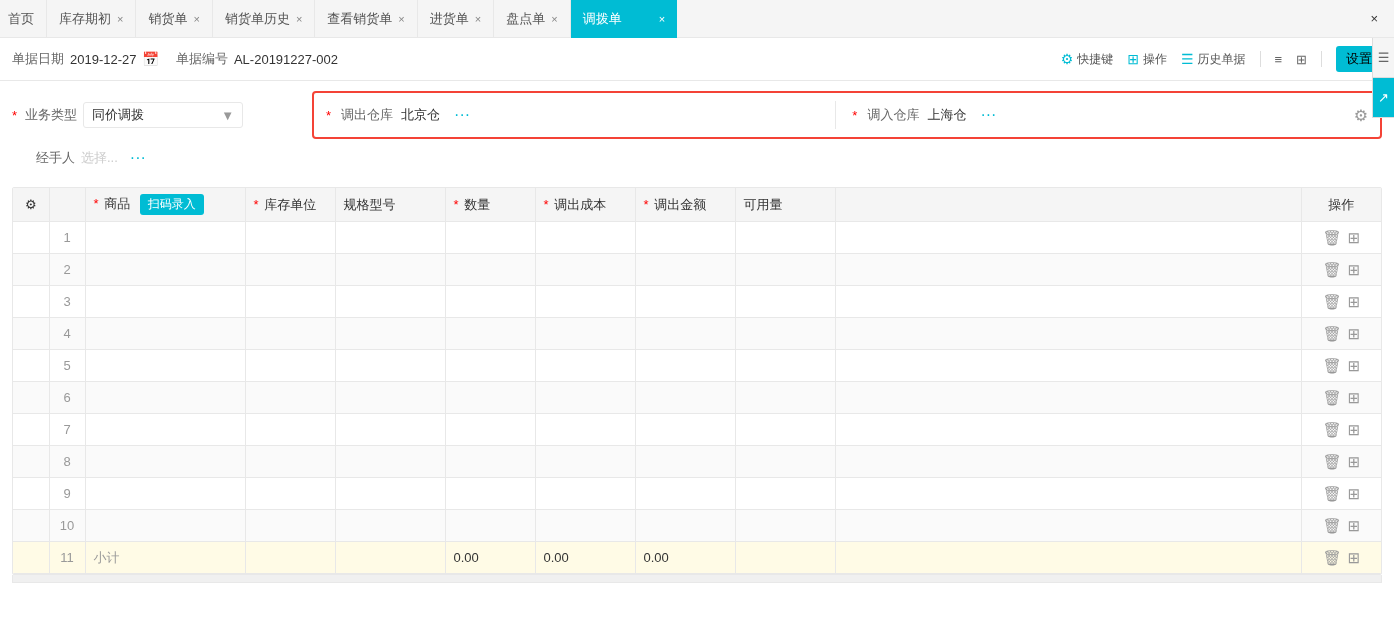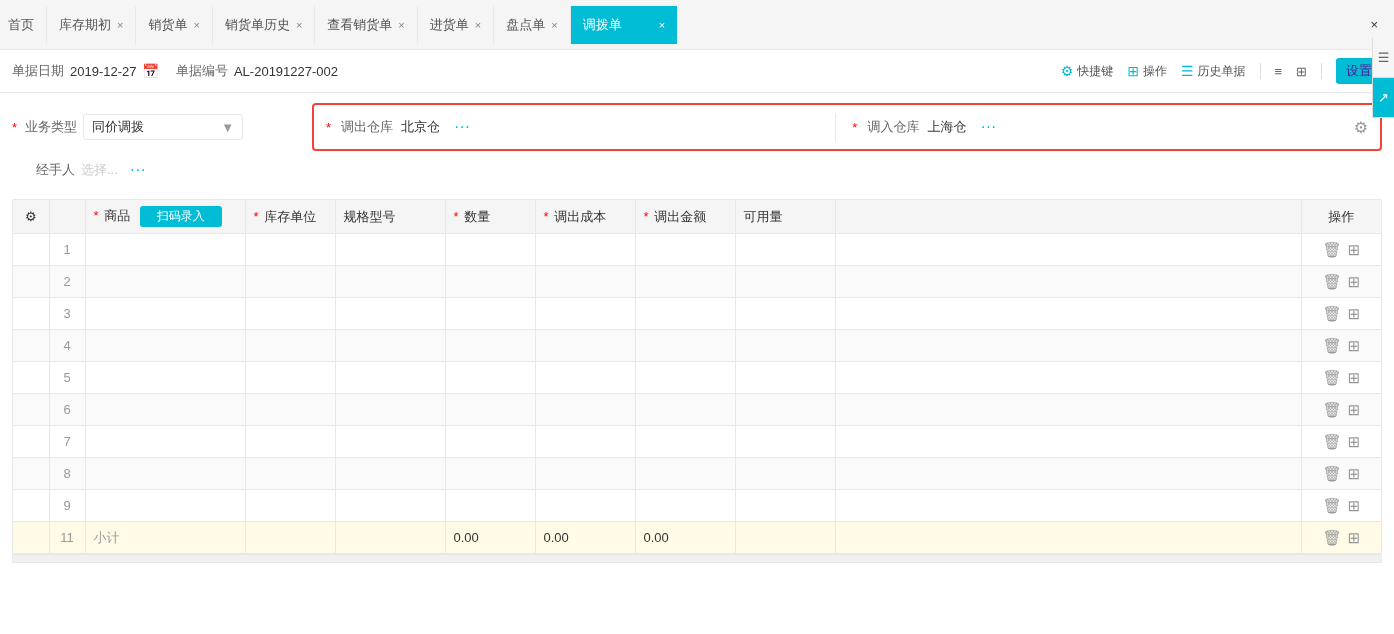--- a/index.html
+++ b/index.html
@@ -4,21 +4,21 @@
   <style>
     * { box-sizing: border-box; margin: 0; padding: 0; }
     body { font-family: "Microsoft YaHei", Arial, sans-serif; font-size: 13px; color: #333; background: #fff; overflow: hidden; }
 
     
     .tab-bar {
       display: flex;
       align-items: center;
       border-bottom: 1px solid #e8e8e8;
       background: #f5f5f5;
-      height: 50px;
+      height: 38px;
       padding: 0 8px;
     }
     .tab-item {
       display: flex;
       align-items: center;
       padding: 0 12px;
       height: 38px;
       cursor: pointer;
       color: #555;
       font-size: 13px;
@@ -78,21 +78,21 @@
     .form-header-right {
       margin-left: auto;
       display: flex;
       align-items: center;
       gap: 12px;
       color: #666;
       font-size: 13px;
     }
     .btn-setting {
       background: #00bcd4;
-      color: #4c1d95;
+      color: #000000;
       border: none;
       padding: 4px 10px;
       border-radius: 3px;
       cursor: pointer;
       font-size: 13px;
     }
 
     
     .form-body {
       padding: 10px 12px;
@@ -222,21 +222,21 @@
       cursor: pointer;
       font-size: 15px;
     }
     .col-gear { width: 36px; text-align: center; }
 
     
     .scan-btn {
       background: #00bcd4;
       color: #fff;
       border: none;
-      padding: 2px 17px;
+      padding: 2px 8px;
       border-radius: 3px;
       cursor: pointer;
       font-size: 12px;
       margin-left: 6px;
     }
 
     
     .table-scroll-indicator {
       height: 8px;
       background: #f0f0f0;
@@ -627,20 +627,38 @@
         <td></td>
         <td></td>
         <td></td>
         <td>
           <div class="col-actions">
             <span class="action-icon">🗑</span>
             <span class="action-icon">⊞</span>
           </div>
         </td>
       </tr>
+          <tr>
+        <td class="col-gear"></td>
+        <td class="row-num">10</td>
+        <td></td>
+        <td></td>
+        <td></td>
+        <td></td>
+        <td></td>
+        <td></td>
+        <td></td>
+        <td></td>
+        <td>
+          <div class="col-actions">
+            <span class="action-icon">🗑</span>
+            <span class="action-icon">⊞</span>
+          </div>
+        </td>
+      </tr>
           <tr class="subtotal">
         <td class="col-gear"></td>
         <td class="row-num">11</td>
         <td style="color:#999;margin-top:40px;">小计</td>
         <td></td>
         <td></td>
         <td style="color:#333;">0.00</td>
         <td style="color:#333;">0.00</td>
         <td style="color:#333;">0.00</td>
         <td></td>

